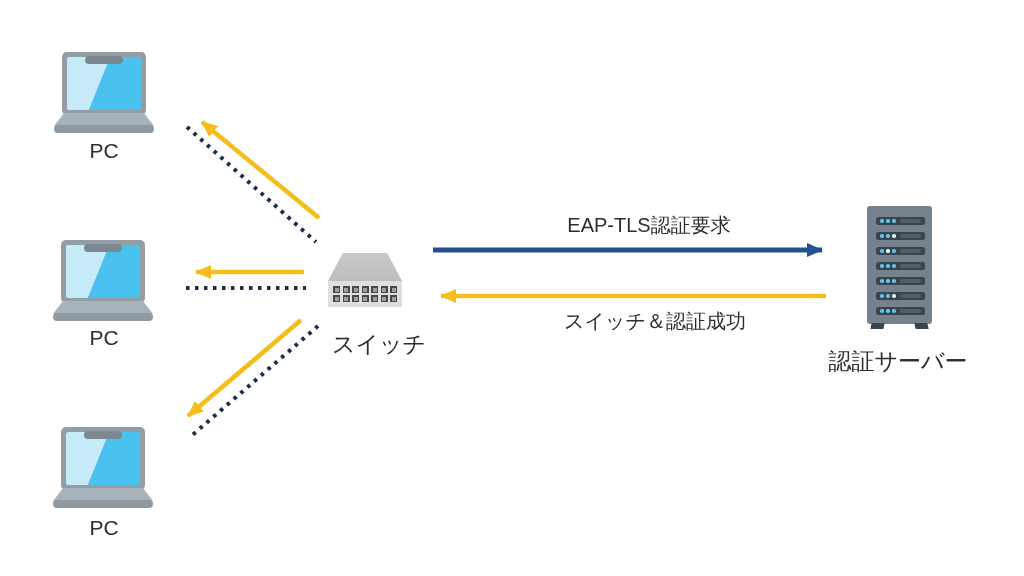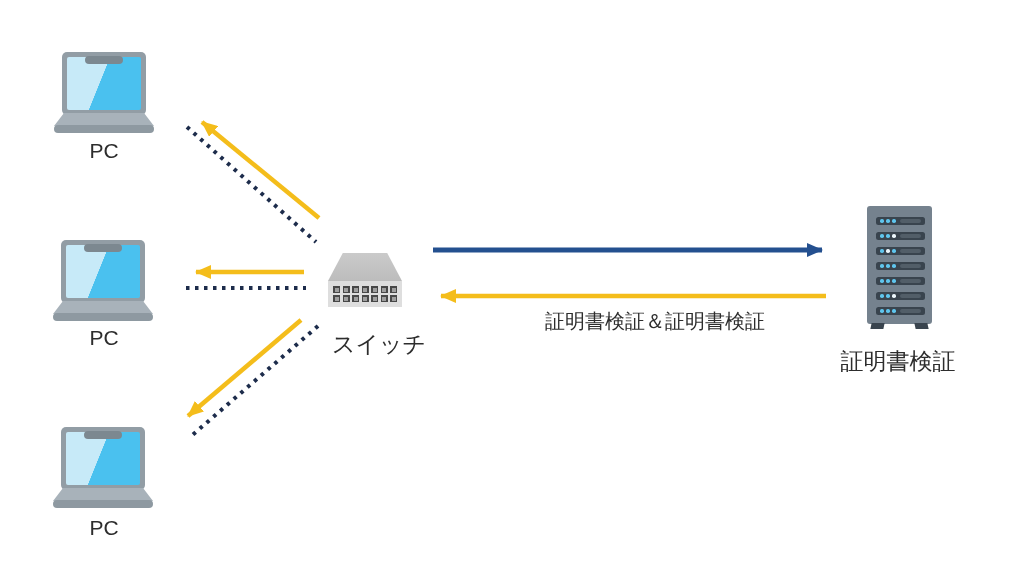--- a/index.html
+++ b/index.html
@@ -204,17 +204,18 @@
       </div>
     <div class="bay">
         <span class="dot"></span>
         <span class="dot"></span>
         <span class="dot"></span>
         <span class="bar"></span>
       </div>
     <div class="foot l"></div>
     <div class="foot r"></div>
   </div>
-  <div class="node-label big centered" style="left:898px; top:346px;">証明書検証</div>
-
-  <div class="msg-label" style="left:655px; top:308px;">証明書検証＆証明書検証</div>
+  <div class="node-label big centered" style="left:898px; top:346px;">認証サーバー</div>
+
+  <div class="msg-label" style="left:649px; top:212px;">EAP-TLS認証要求</div>
+  <div class="msg-label" style="left:655px; top:308px;">スイッチ＆認証成功</div>
 
 </div>
 
 </body></html>

